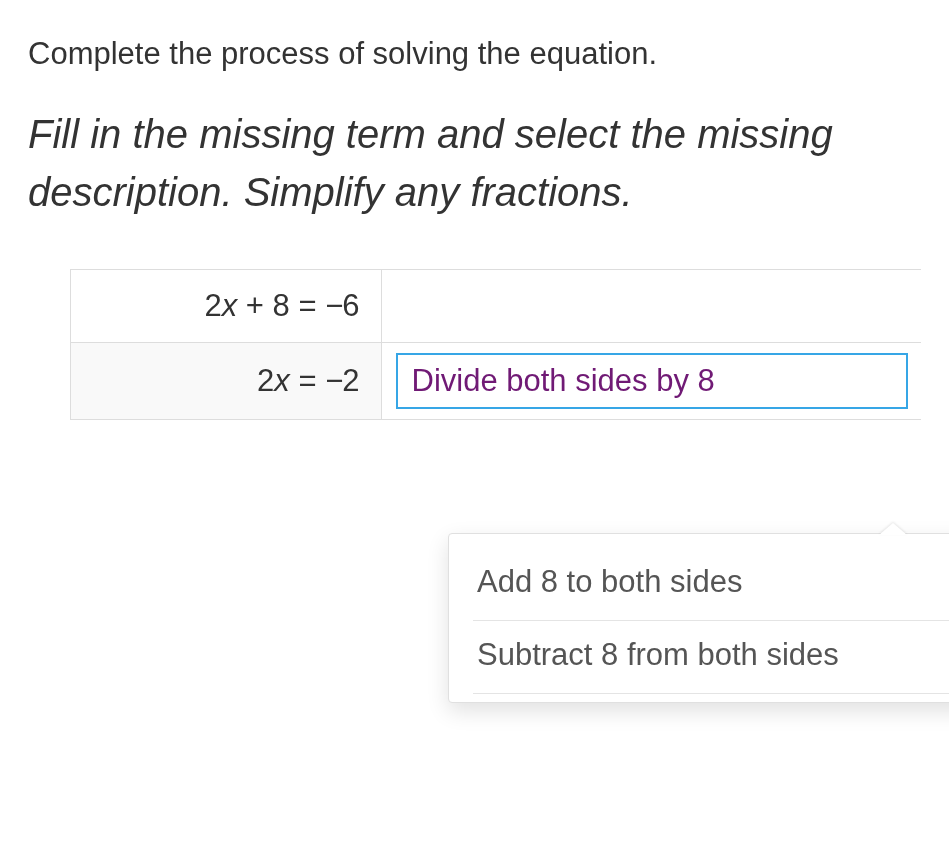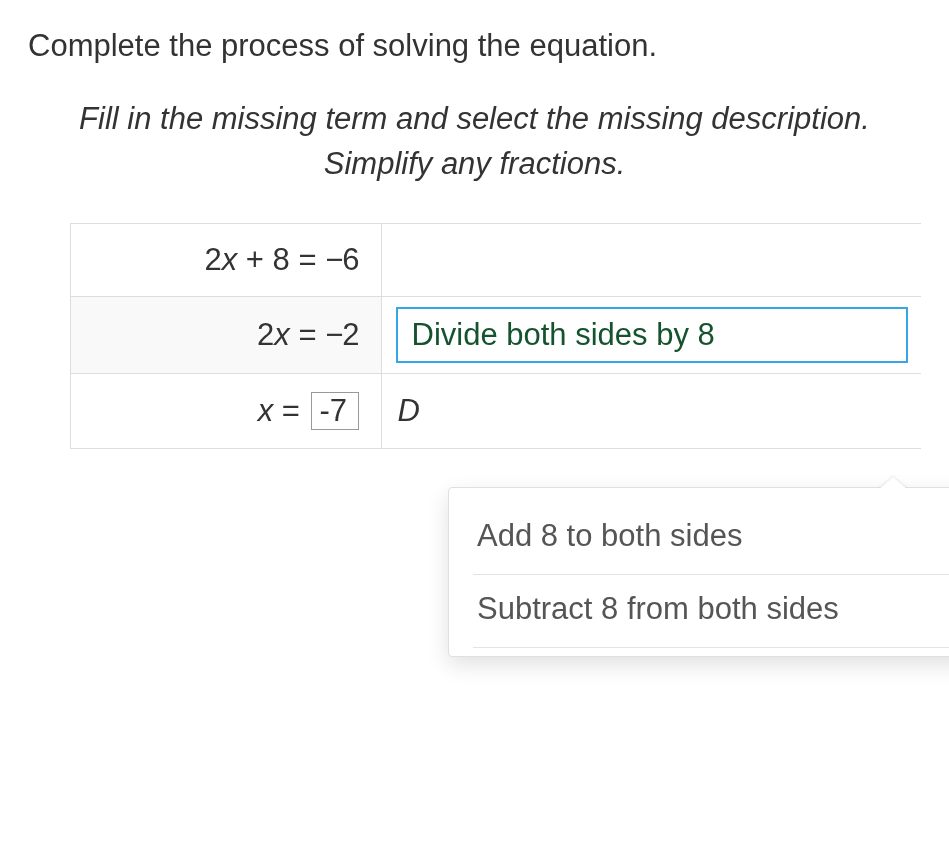--- a/index.html
+++ b/index.html
@@ -8,33 +8,32 @@
     padding: 0;
     font-family: Verdana, Geneva, sans-serif;
     color: #333;
     width: 949px;
     height: 852px;
     overflow: hidden;
     position: relative;
     background: #fff;
   }
   .container {
-    padding: 24px 28px;
+    padding: 32px 28px;
   }
   .line1 {
     font-size: 31px;
     line-height: 1.45;
     margin-bottom: 28px;
   }
   .line2 {
-    font-size: 31px;
+    font-size: 40px;
     font-style: italic;
     line-height: 1.45;
-    margin-bottom: 36px;
-    text-align: center;
+    margin-bottom: 48px;
   }
   .work-area {
     margin-left: 42px;
     position: relative;
   }
   .steps-table {
     border-collapse: collapse;
   }
   .steps-table td {
     border: 1px solid #ddd;
@@ -65,21 +64,21 @@
     padding: 0 8px;
     min-width: 48px;
     font-style: normal;
     text-align: left;
     margin-left: 2px;
   }
   .dropdown-selected {
     border: 2px solid #36a6e6;
     padding: 8px 14px;
     font-size: 31px;
-    color: #14532d;
+    color: #701a75;
     background: #fff;
     display: inline-block;
     min-width: 512px;
   }
   .dropdown-hint {
     font-size: 31px;
     color: #333;
     font-style: italic;
     padding-left: 2px;
   }
@@ -134,28 +133,20 @@
         <td class="desc-col"></td>
       </tr>
       <tr class="row-shade">
         <td class="eq-col">
           <span>2</span><span class="x-ital">x</span><span> = </span><span class="minus">−2</span>
         </td>
         <td class="desc-col">
           <span class="dropdown-selected">Divide both sides by 8</span>
         </td>
       </tr>
-      <tr>
-        <td class="eq-col">
-          <span class="x-ital">x</span><span> = </span><span class="answer-box">-7</span>
-        </td>
-        <td class="desc-col">
-          <span class="dropdown-hint">D</span>
-        </td>
-      </tr>
     </tbody>
       </table>
 
     <div class="dropdown-menu">
       <div class="menu-item">Add 8 to both sides</div>
       <div class="menu-sep"></div>
       <div class="menu-item">Subtract 8 from both sides</div>
       <div class="menu-sep"></div>
     </div>
   </div>

